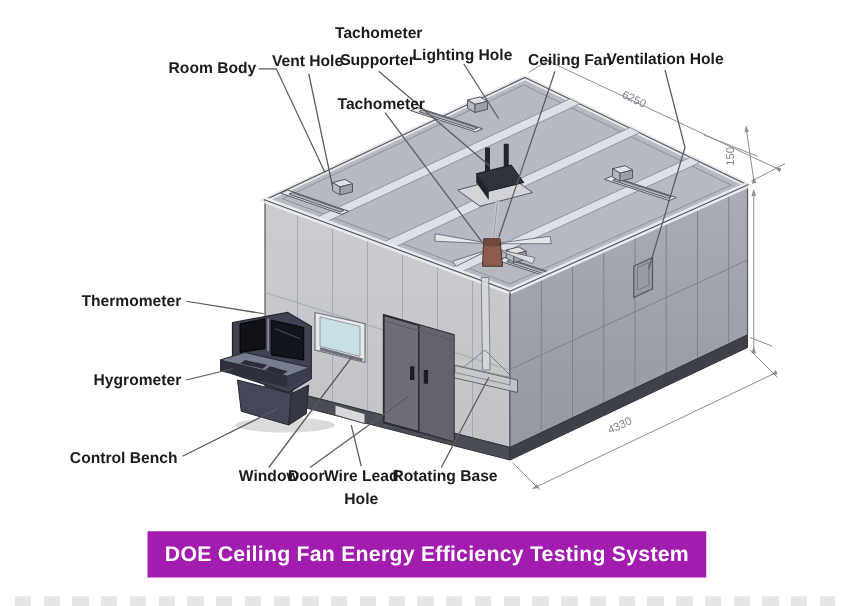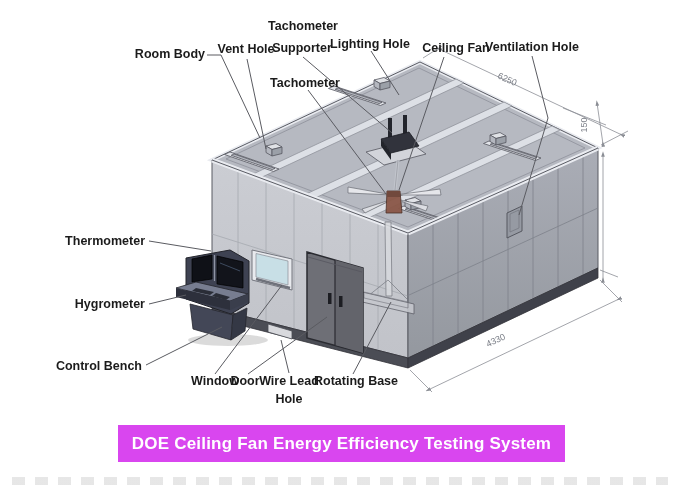--- a/index.html
+++ b/index.html
@@ -232,19 +232,19 @@
     <text class="part-label" x="145" y="308" text-anchor="end">Hygrometer</text>
     <text class="part-label" x="142" y="370" text-anchor="end">Control Bench</text>
     <text class="part-label" x="215" y="385" text-anchor="middle">Window</text>
     <text class="part-label" x="245" y="385" text-anchor="middle">Door</text>
     <text class="part-label" x="289" y="385" text-anchor="middle">Wire Lead</text>
     <text class="part-label" x="289" y="403" text-anchor="middle">Hole</text>
     <text class="part-label" x="356" y="385" text-anchor="middle">Rotating Base</text>
   </g>
 </svg>
 
-<div id="banner" style="background:#d946ef;color:#FFFFFF;">
+<div id="banner" style="background:#a21caf;color:#FFFFFF;">
   <span>DOE Ceiling Fan Energy Efficiency Testing System</span>
 </div>
 
 <div id="bottom-strip"></div>
 
 </div>
 
 </body></html>

